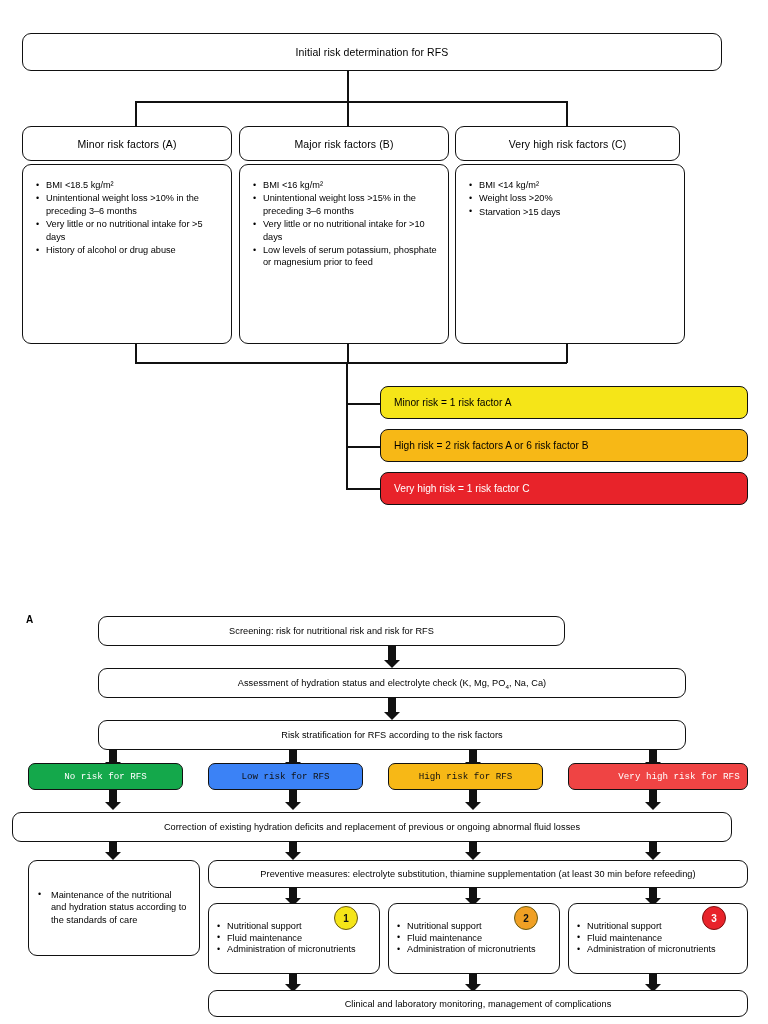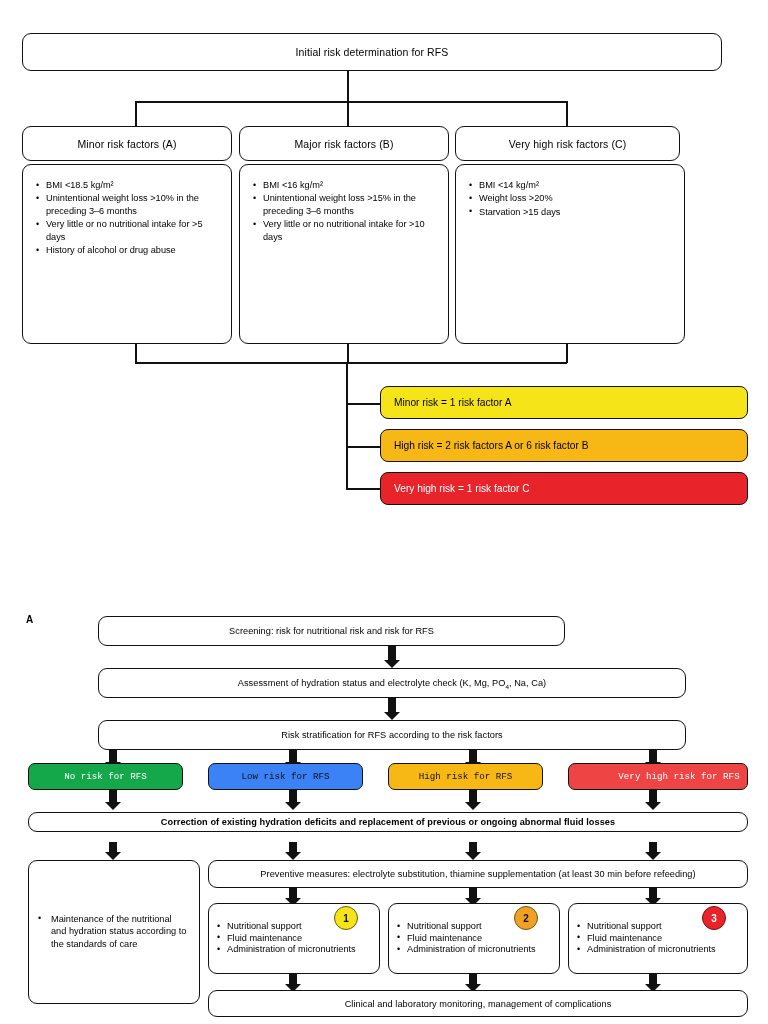--- a/index.html
+++ b/index.html
@@ -110,20 +110,21 @@
     <li><span>Very little or no nutritional intake for &gt;5 days</span></li>
     <li><span>History of alcohol or drug abuse</span></li>
   </ul>
 </div>
 
 <div class="box lefttext" style="left:239px;top:164px;width:210px;height:180px;align-items:flex-start;padding:14px 10px 8px 12px;">
   <ul class="bl">
     <li><span>BMI &lt;16 kg/m²</span></li>
     <li><span>Unintentional weight loss &gt;15% in the preceding 3–6 months</span></li>
     <li><span>Very little or no nutritional intake for &gt;10 days</span></li>
+    <li><span>Low levels of serum potassium, phosphate or magnesium prior to feed</span></li>
   </ul>
 </div>
 
 <div class="box lefttext" style="left:455px;top:164px;width:230px;height:180px;align-items:flex-start;padding:14px 10px 8px 12px;">
   <ul class="bl">
     <li><span>BMI &lt;14 kg/m²</span></li>
     <li><span>Weight loss &gt;20%</span></li>
     <li><span>Starvation &gt;15 days</span></li>
   </ul>
 </div>
@@ -211,42 +212,42 @@
 </div>
 <div class="fatarrow" style="left:465px;top:790px;height:20px;">
   <div class="stem" style="height:12px;"></div>
     <div class="head" style="top:12px;"></div>
 </div>
 <div class="fatarrow" style="left:645px;top:790px;height:20px;">
   <div class="stem" style="height:12px;"></div>
     <div class="head" style="top:12px;"></div>
 </div>
 
-<div class="box box-line" style="left:28px;top:812px;width:720px;height:20px;font-weight:bold;">
+<div class="box box-line" style="left:12px;top:812px;width:720px;height:30px;">
   <span>Correction of existing hydration deficits and replacement of previous or ongoing abnormal fluid losses</span>
 </div>
 
 <div class="fatarrow" style="left:105px;top:842px;height:18px;">
   <div class="stem" style="height:10px;"></div>
     <div class="head" style="top:10px;"></div>
 </div>
 <div class="fatarrow" style="left:285px;top:842px;height:18px;">
   <div class="stem" style="height:10px;"></div>
     <div class="head" style="top:10px;"></div>
 </div>
 <div class="fatarrow" style="left:465px;top:842px;height:18px;">
   <div class="stem" style="height:10px;"></div>
     <div class="head" style="top:10px;"></div>
 </div>
 <div class="fatarrow" style="left:645px;top:842px;height:18px;">
   <div class="stem" style="height:10px;"></div>
     <div class="head" style="top:10px;"></div>
 </div>
 
-<div class="box lefttext" style="left:28px;top:860px;width:172px;height:144px;align-items:center;padding:8px 10px 8px 8px;">
+<div class="box lefttext" style="left:28px;top:860px;width:172px;height:96px;align-items:center;padding:8px 10px 8px 8px;">
   <ul class="bl">
     <li style="padding-left:14px;"><span>Maintenance of the nutritional and hydration status according to the standards of care</span></li>
   </ul>
 </div>
 
 <div class="box box-line" style="left:208px;top:860px;width:540px;height:28px;">
   <span>Preventive measures: electrolyte substitution, thiamine supplementation (at least 30 min before refeeding)</span>
 </div>
 
 <div class="fatarrow" style="left:285px;top:888px;height:18px;">

